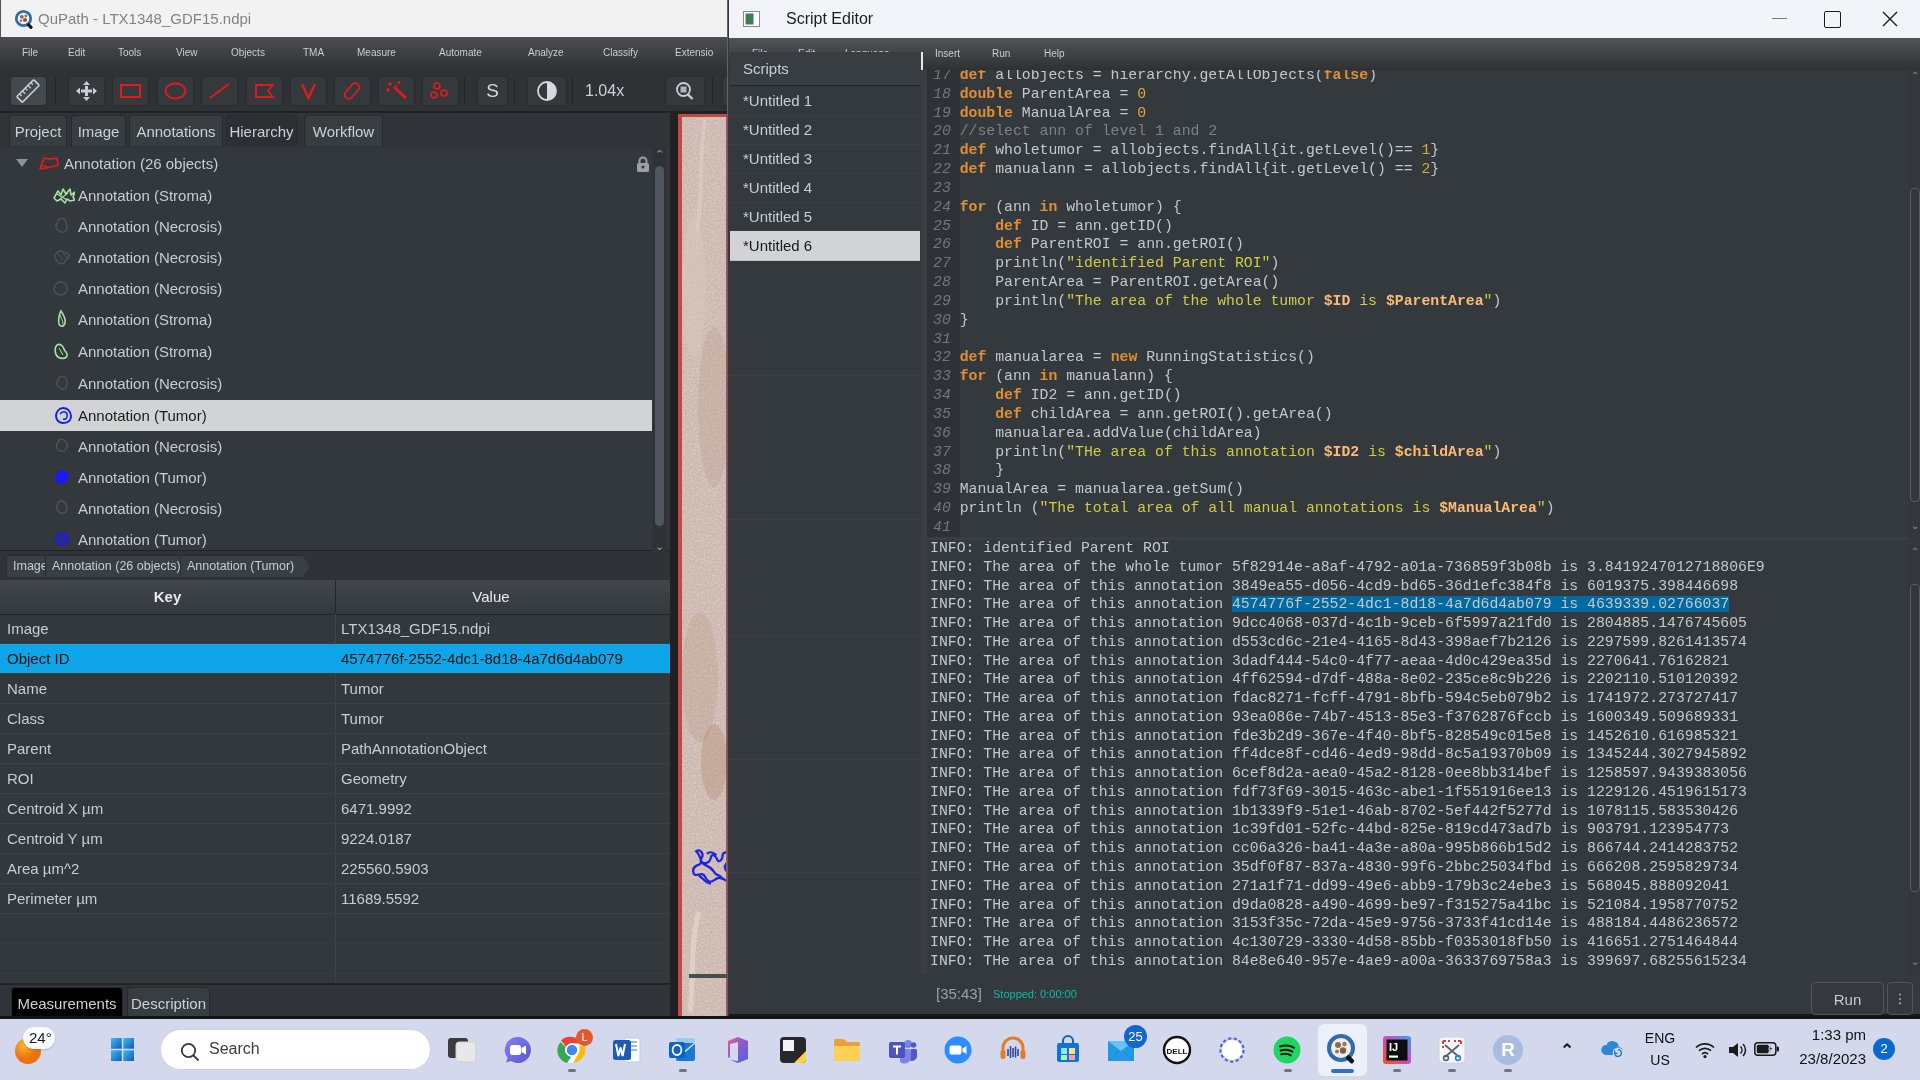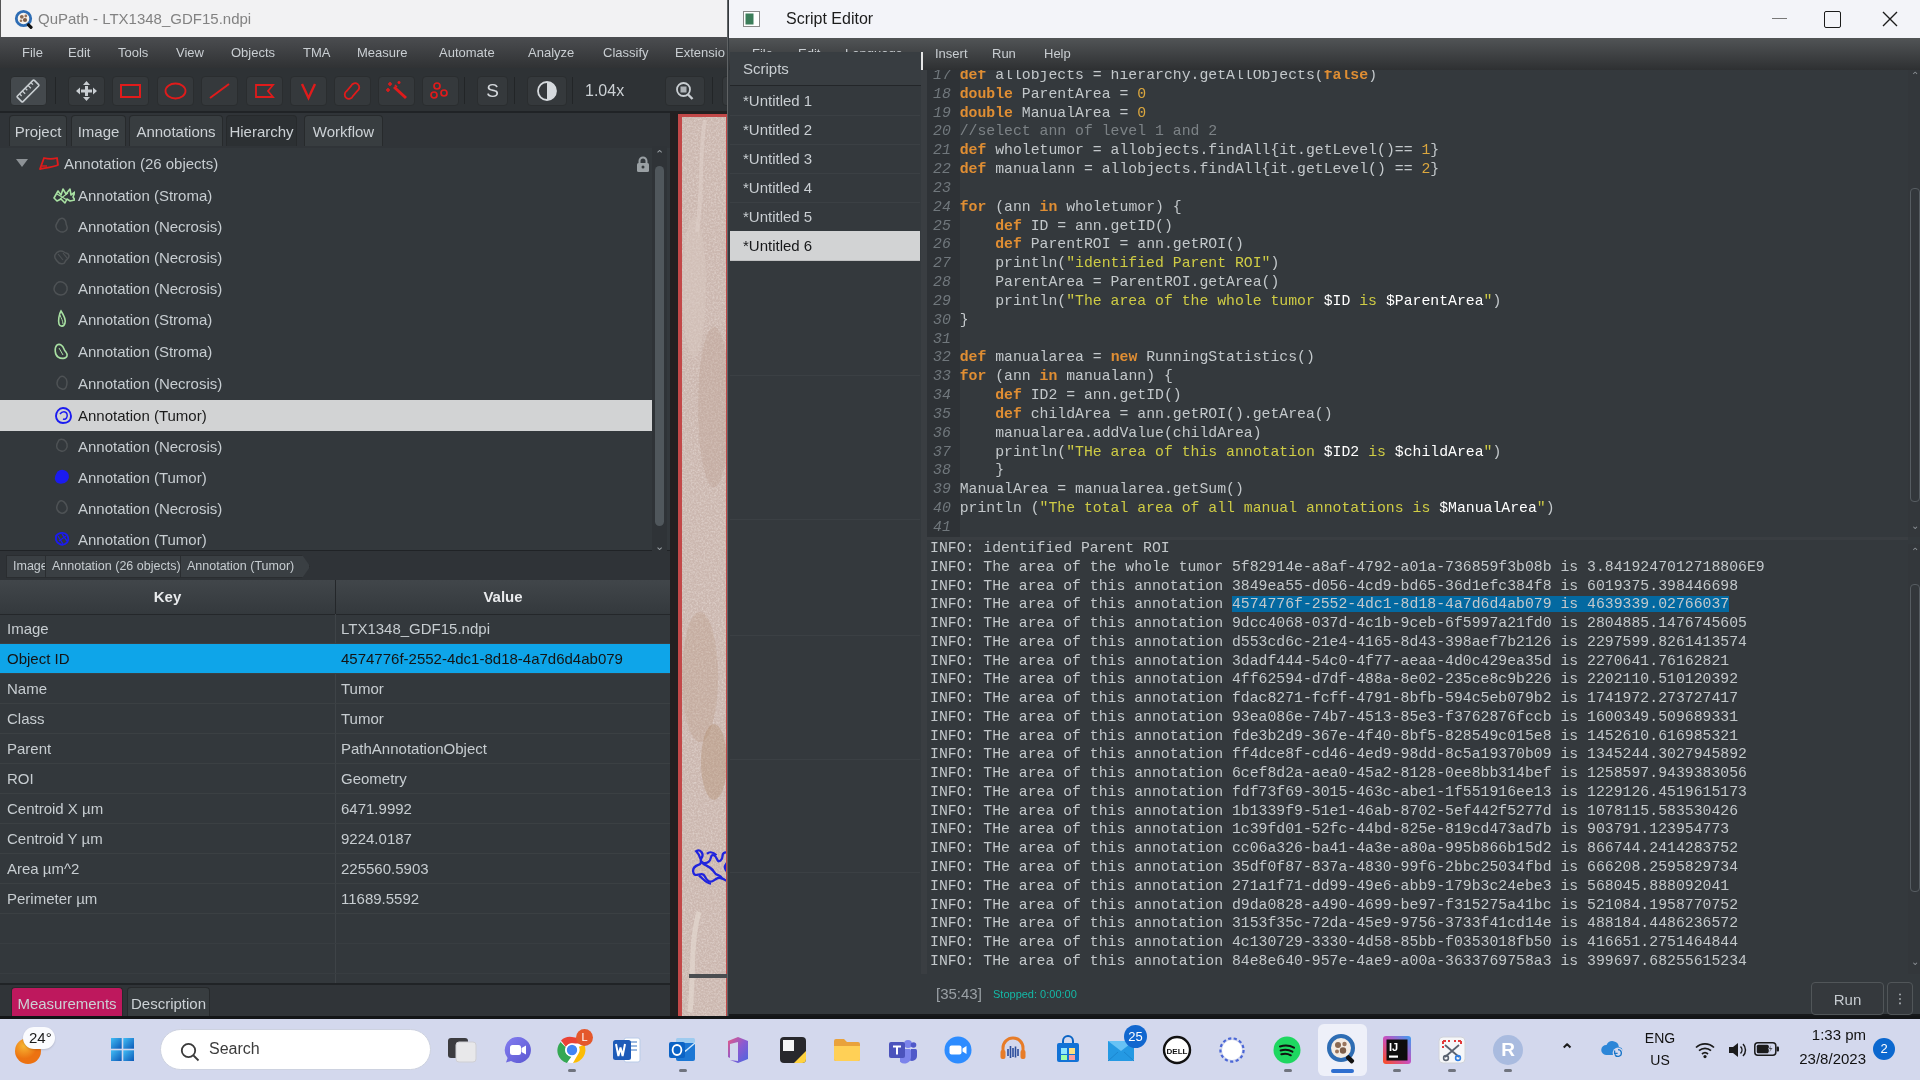--- a/index.html
+++ b/index.html
@@ -2,21 +2,21 @@
 <html><head><meta charset="utf-8">
 <style>
   html,body{margin:0;padding:0;width:1920px;height:1080px;overflow:hidden;
     font-family:"Liberation Sans",sans-serif;background:#d5daee;}
   .abs{position:absolute;}
   
   #qp{position:absolute;left:0;top:0;width:728px;height:1021px;background:#33383c;}
   #qp-title{position:absolute;left:0;top:0;width:728px;height:37px;background:#f2f2f3;border-left:1px solid #555;}
   #qp-menu{position:absolute;left:0;top:37px;width:728px;height:31px;
     background:linear-gradient(#4b4d50,#303234);}
-  .mitem{position:absolute;top:0;height:31px;line-height:31px;color:#c9ced2;font-size:13px;}
+  .mitem{position:absolute;top:0;height:31px;line-height:31px;color:#c9ced2;font-size:10px;}
   #qp-toolbar{position:absolute;left:0;top:68px;width:728px;height:43px;background:#2e3235;}
   .tbtn{position:absolute;top:8px;width:37px;height:30px;background:#35393c;border:1px solid #2a2d2f;border-radius:4px;box-sizing:border-box;}
   .tsep{position:absolute;top:9px;width:1px;height:27px;background:#222527;}
   #qp-left{position:absolute;left:0;top:111px;width:670px;height:910px;background:#33383c;}
   .tab{position:absolute;top:2px;height:31px;background:#383d40;border:1px solid #272a2c;border-bottom:none;
     border-radius:4px 4px 0 0;color:#ccd1d5;font-size:15px;line-height:31px;text-align:center;box-sizing:border-box;}
   .trow{position:absolute;left:0;width:653px;height:31px;color:#c7cdd1;font-size:15px;line-height:31px;}
   .trow .lbl{position:absolute;left:78px;top:0;}
   .ticon{position:absolute;left:51px;top:5px;width:24px;height:20px;}
   .crumb{position:absolute;top:4px;height:21px;line-height:21px;background:#3a3f43;border:1px solid #2a2d30;
@@ -36,21 +36,21 @@
   #code{position:absolute;left:199px;top:70px;width:981px;height:467px;background:#34393d;overflow:hidden;}
   #console{position:absolute;left:199px;top:540px;width:981px;height:430px;background:#34393d;overflow:hidden;}
   pre{margin:0;font-family:"Liberation Mono",monospace;font-size:14.8px;color:#c3c8cb;position:relative;}
   #code pre{line-height:18.83px;}
   #console pre{line-height:18.76px;}
   .hl{background:#0369a1;}
   .k{color:#e08e33;font-weight:bold;}
   .num{color:#dba73e;}
   .cm{color:#7c8286;}
   .s{color:#cfcc45;}
-  .iv{color:#ffffff;font-weight:normal;text-align:center;}
+  .iv{color:#fdba74;font-weight:bold;text-align:center;}
   .ln{color:#70777c;font-style:italic;}
   
   #taskbar{position:absolute;left:0;top:1019px;width:1920px;height:61px;background:#d3d8ed;}
   .runline{position:absolute;top:50px;width:8px;height:3px;border-radius:2px;background:#70747e;}
 </style></head>
 <body>
 <div id="qp">
   <div id="qp-title">
     <svg class="abs" style="left:13px;top:9px" width="22" height="22" viewBox="0 0 22 22">
       <circle cx="9.5" cy="9.5" r="7.2" fill="#f7f2ec" stroke="#2e6db4" stroke-width="2.8"></circle>
@@ -236,21 +236,21 @@
 
     <div class="abs" style="left:0;top:439px;width:670px;height:30px;background:#2f3337;border-top:1px solid #202326;border-bottom:2px solid #1d2022;">
       <div class="crumb" style="left:6px;">Image</div>
       <div class="crumb" style="left:45px;">Annotation (26 objects)</div>
       <div class="crumb" style="left:180px;">Annotation (Tumor)</div>
     </div>
 
     <div id="mtable" class="abs" style="left:0;top:469px;width:670px;height:403px;">
       <div class="abs" style="left:0;top:0;width:670px;height:34px;background:linear-gradient(#41464a,#34393d);border-bottom:1px solid #24272a;">
         <div class="abs" style="left:0;top:0;width:335px;height:34px;line-height:34px;text-align:center;color:#e8eaec;font-size:15px;font-weight:bold;">Key</div>
-        <div class="abs" style="left:336px;top:0;width:334px;height:34px;line-height:34px;text-align:center;color:#e8eaec;font-size:15px;font-weight:bold;">Value</div>
+        <div class="abs" style="left:324px;top:0;width:334px;height:34px;line-height:34px;text-align:center;color:#e8eaec;font-size:15px;font-weight:normal;">Value</div>
         <div class="abs" style="left:335px;top:0;width:1px;height:34px;background:#24272a;"></div>
       </div>
       <div class="abs" style="left:335px;top:34px;width:1px;height:369px;background:#3e4347;"></div>
       <div class="mrow" style="top:34px;">
           <span class="mk">Image</span>
           <span class="mv">LTX1348_GDF15.ndpi</span>
         </div>
       <div class="mrow" style="top:64px;background:#0ea5e9;color:#141414;">
           <span class="mk">Object ID</span>
           <span class="mv">4574776f-2552-4dc1-8d18-4a7d6d4ab079</span>
@@ -285,21 +285,21 @@
         </div>
       <div class="mrow" style="top:304px;">
           <span class="mk">Perimeter µm</span>
           <span class="mv">11689.5592</span>
         </div>
       <div class="abs" style="left:0;top:363px;width:670px;height:1px;background:#383d41;"></div>
       <div class="abs" style="left:0;top:393px;width:670px;height:1px;background:#383d41;"></div>
     </div>
 
     <div class="abs" style="left:0;top:872px;width:670px;height:38px;background:#303438;border-top:2px solid #202326;">
-      <div class="tab" style="left:11px;width:112px;background:#be185d;">Measurements</div>
+      <div class="tab" style="left:11px;width:112px;background:#000000;">Measurements</div>
       <div class="tab" style="left:127px;width:83px;">Description</div>
     </div>
   </div>
 
   <div class="abs" style="left:652px;top:146px;width:15px;height:410px;background:#2f3337;">
     <div class="abs" style="left:3px;top:2px;color:#9aa0a4;font-size:11px;">⌃</div>
     <div class="abs" style="left:3px;top:20px;width:9px;height:360px;background:#50575c;border-radius:5px;"></div>
     <div class="abs" style="left:3px;top:394px;color:#9aa0a4;font-size:11px;">⌄</div>
   </div>
   <svg class="abs" style="left:634px;top:155px" width="18" height="19" viewBox="0 0 18 19">

